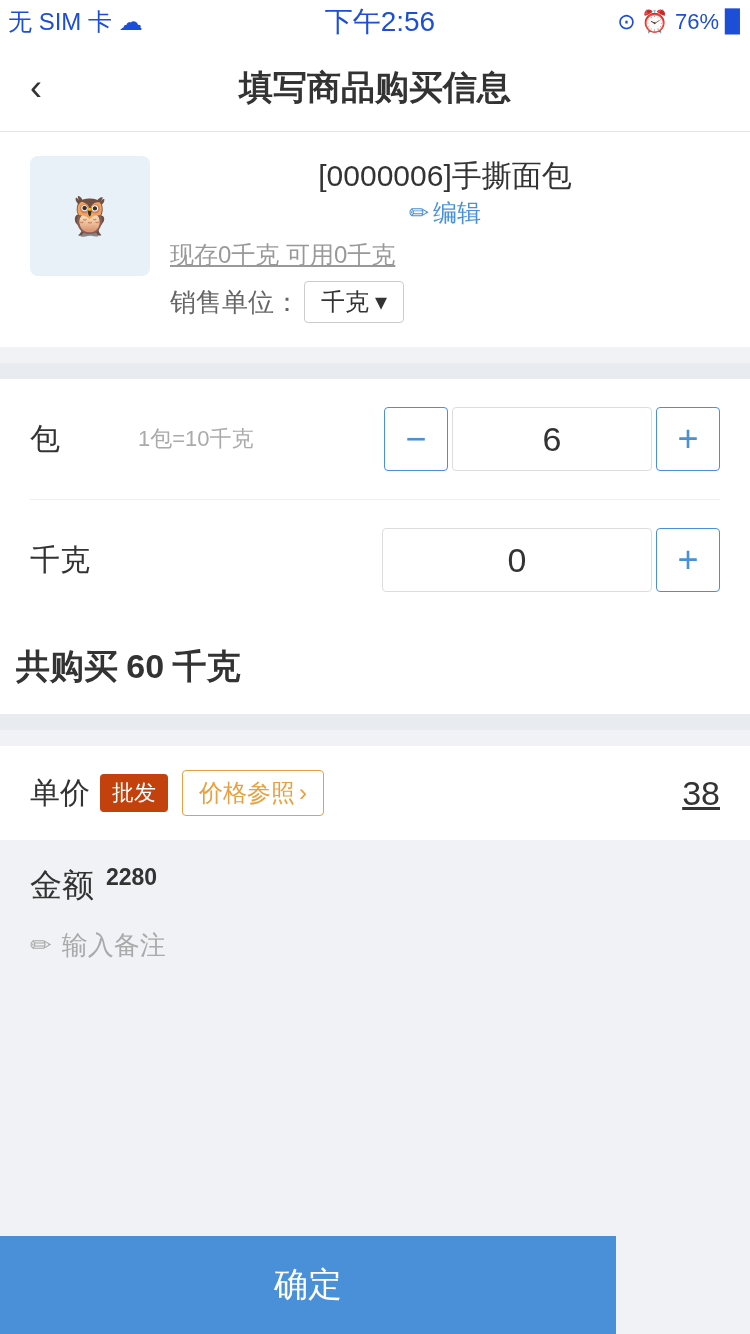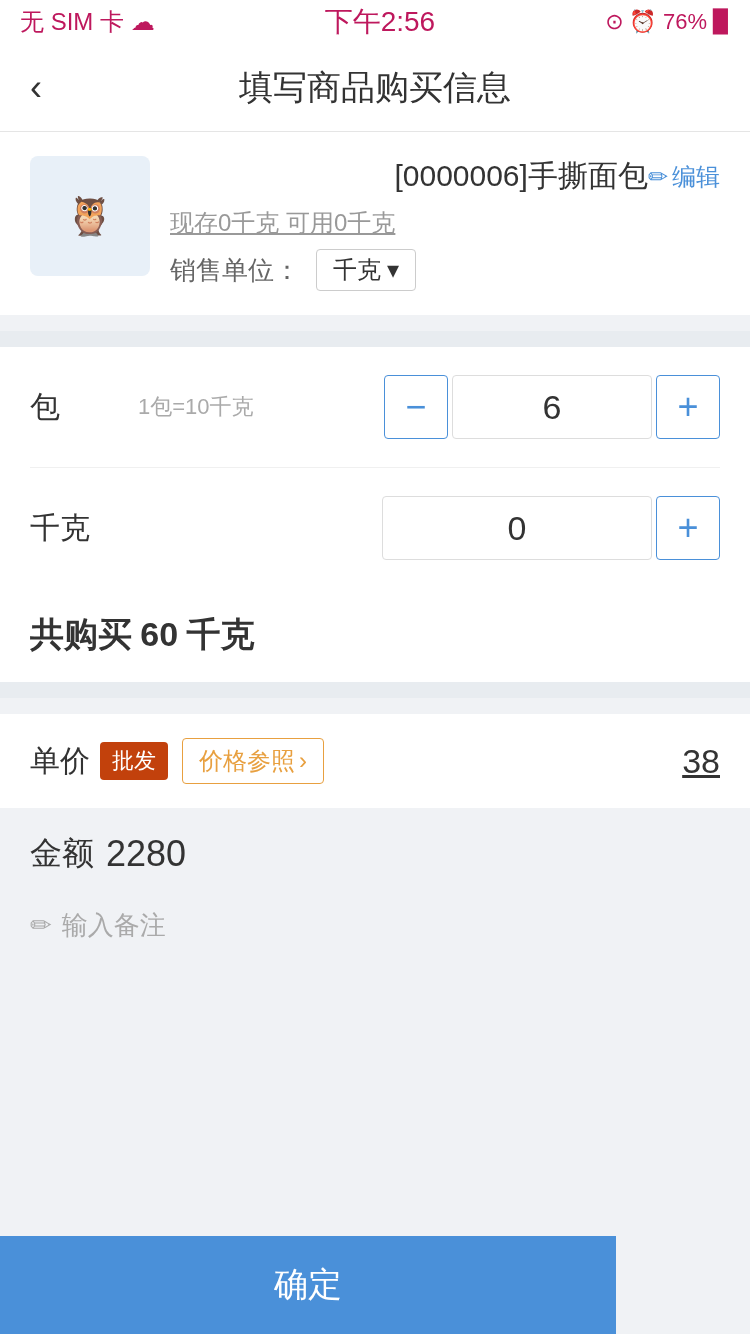--- a/index.html
+++ b/index.html
@@ -13,23 +13,23 @@
       font-size: 28px;
     }
 
     
     .status-bar {
       background: #fff;
       height: 44px;
       display: flex;
       align-items: center;
       justify-content: space-between;
-      padding: 0 20px;
+      padding: 0 8px;
       font-size: 24px;
-      color: #be185d;
+      color: #1d4ed8;
     }
     .status-left { display: flex; align-items: center; gap: 8px; }
     .status-center { font-size: 28px; font-weight: 500; }
     .status-right { display: flex; align-items: center; gap: 6px; font-size: 22px; }
 
     
     .nav-bar {
       background: #fff;
       height: 88px;
       display: flex;
@@ -42,21 +42,21 @@
       font-size: 36px;
       color: #333;
       cursor: pointer;
       padding: 10px 10px 10px 0;
     }
     .nav-title {
       position: absolute;
       left: 50%;
       transform: translateX(-50%);
       font-size: 34px;
-      font-weight: 400;
+      font-weight: 700;
       color: #333;
     }
 
     
     .product-card {
       background: #fff;
       padding: 24px 30px;
       display: flex;
       align-items: flex-start;
       gap: 20px;
@@ -75,20 +75,21 @@
     .product-image-inner {
       font-size: 38px;
       color: #5a8fb0;
     }
     .product-info { flex: 1; }
     .product-name-row {
       display: flex;
       justify-content: flex-end;
       align-items: center;
       margin-bottom: 10px;
+      flex-direction: column;
     }
     .product-name {
       font-size: 30px;
       color: #333;
       font-weight: 500;
     }
     .edit-btn {
       font-size: 24px;
       color: #4a90d9;
       display: flex;
@@ -97,21 +98,21 @@
     }
     .product-stock {
       font-size: 24px;
       color: #999;
       margin-bottom: 10px;
       text-decoration: underline;
     }
     .product-unit-row {
       display: flex;
       align-items: center;
-      gap: 16px;
+      gap: 4px;
       font-size: 26px;
       color: #666;
     }
     .unit-select {
       border: 1px solid #ccc;
       border-radius: 4px;
       padding: 4px 16px;
       font-size: 24px;
       color: #333;
       background: #fff;
@@ -184,21 +185,21 @@
       text-align: center;
       font-size: 34px;
       color: #333;
       border-radius: 4px;
       margin-right: 4px;
     }
 
     
     .total-section {
       background: #fff;
-      padding: 24px 30px;
+      padding: 24px 16px;
       display: flex;
       align-items: center;
       justify-content: space-between;
       margin-top: 0;
     }
     .total-text {
       font-size: 30px;
       color: #333;
     }
     .total-text span {
@@ -259,27 +260,26 @@
     
     .amount-section {
       background: #f0f2f5;
       padding: 24px 30px 16px;
     }
     .amount-row {
       font-size: 32px;
       color: #333;
       font-weight: 500;
       display: flex;
-      align-items: center;
       gap: 12px;
-      margin-bottom: 32px;
+      margin-bottom: 20px;
     }
     .amount-value {
-      font-size: 36px;
-      font-weight: 400;
+      font-size: 23px;
+      font-weight: 700;
     }
     .remark-row {
       display: flex;
       align-items: center;
       gap: 10px;
       color: #aaa;
       font-size: 26px;
     }
 
     

